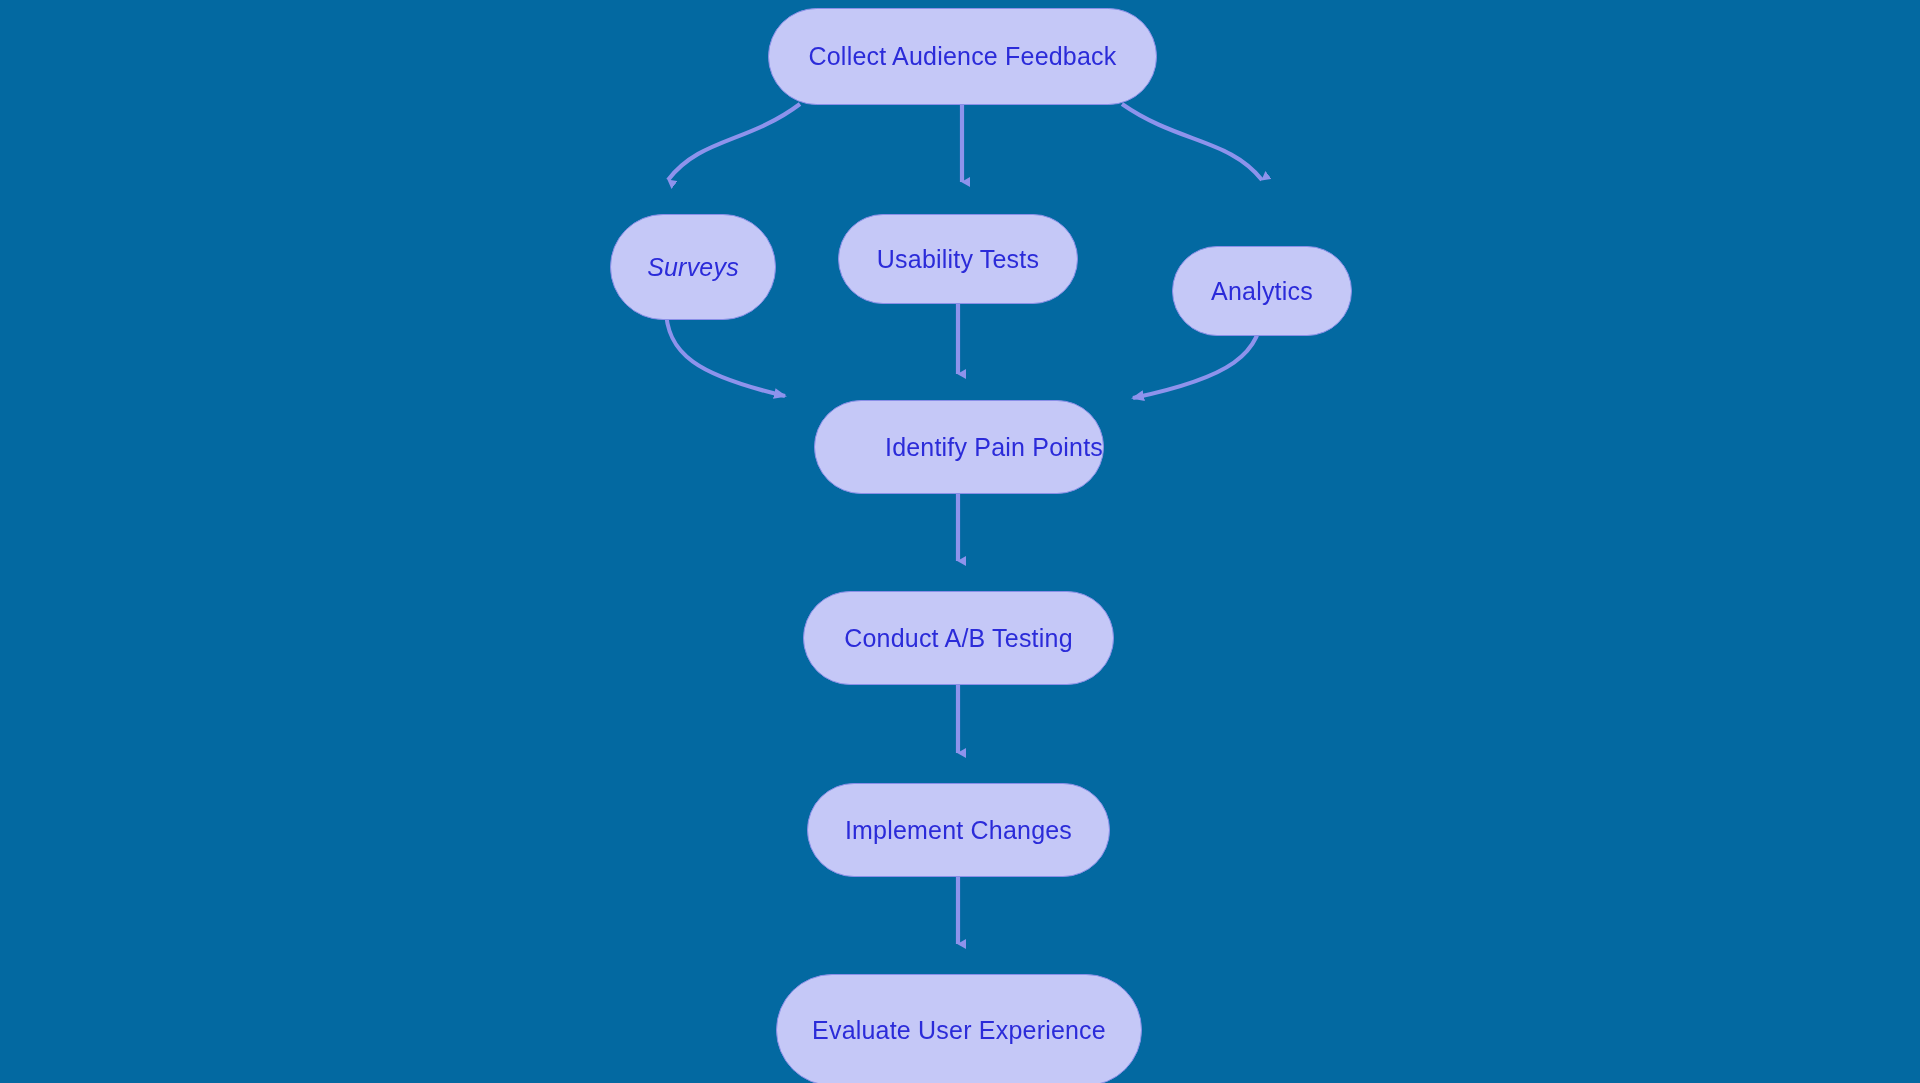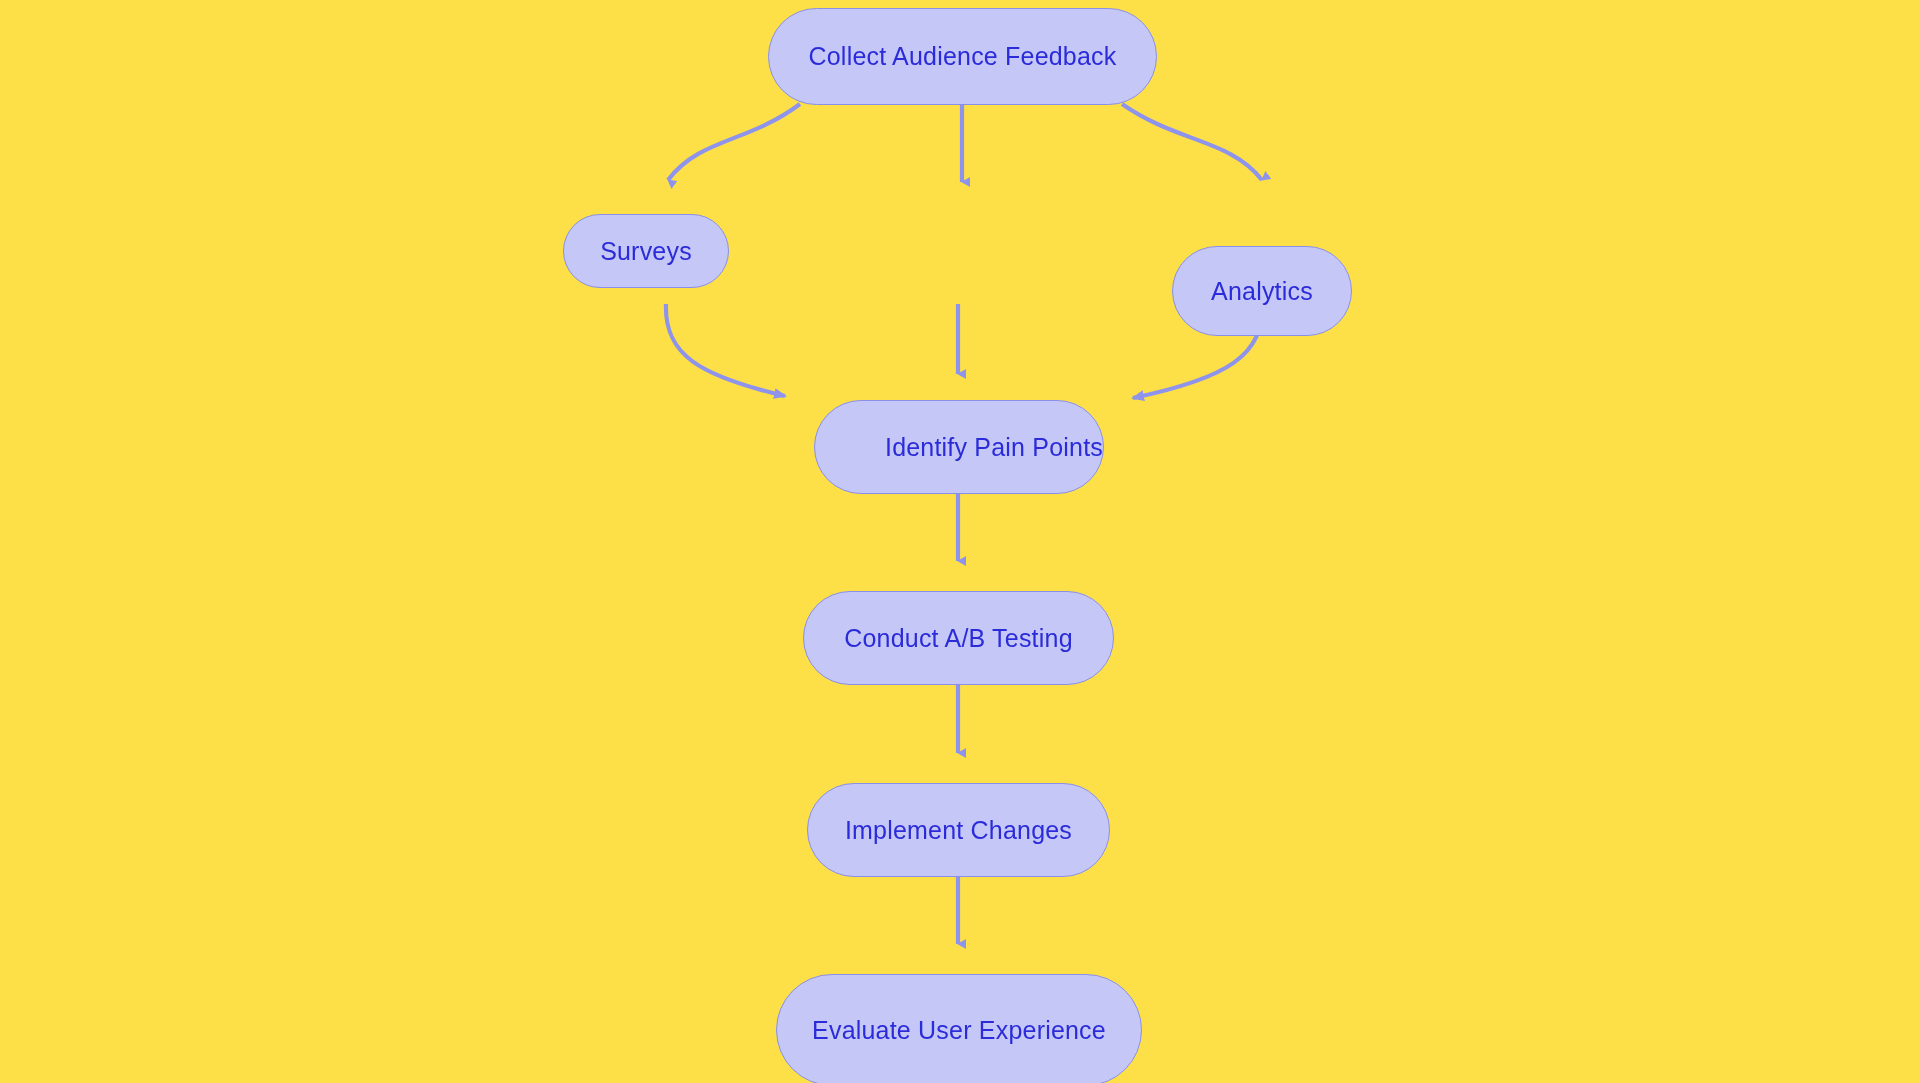--- a/index.html
+++ b/index.html
@@ -10,21 +10,21 @@
   body {
     width: 1920px;
     height: 1083px;
     overflow: hidden;
     font-family: "Liberation Sans", sans-serif;
   }
   #canvas {
     position: relative;
     width: 1920px;
     height: 1083px;
-    background: #fde047;
+    background: #0369a1;
   }
   #edge-layer {
     position: absolute;
     left: 0;
     top: 0;
     width: 1920px;
     height: 1083px;
     pointer-events: none;
   }
   .node {
@@ -82,24 +82,27 @@
       <path d="M 958,685 L 958,753" marker-end="url(#arrow-down)"></path>
 
       <path d="M 958,877 L 958,944" marker-end="url(#arrow-down)"></path>
     </g>
   </svg>
 
   <div class="node" style="left:768px; top:8px; width:389px; height:97px;">
     <span class="node-label">Collect Audience Feedback</span>
   </div>
 
-  <div class="node" style="left:563px; top:214px; width:166px; height:74px;">
+  <div class="node" style="left:610px; top:214px; width:166px; height:106px;font-style:italic;">
     <span class="node-label">Surveys</span>
   </div>
 
+  <div class="node" style="left:838px; top:214px; width:240px; height:90px;">
+    <span class="node-label">Usability Tests</span>
+  </div>
 
   <div class="node" style="left:1172px; top:214px; width:180px; height:90px;margin-top:32px;">
     <span class="node-label">Analytics</span>
   </div>
 
   <div class="node" style="left:814px; top:400px; width:290px; height:94px;justify-content:flex-end;">
     <span class="node-label">Identify Pain Points</span>
   </div>
 
   <div class="node" style="left:803px; top:591px; width:311px; height:94px;">

